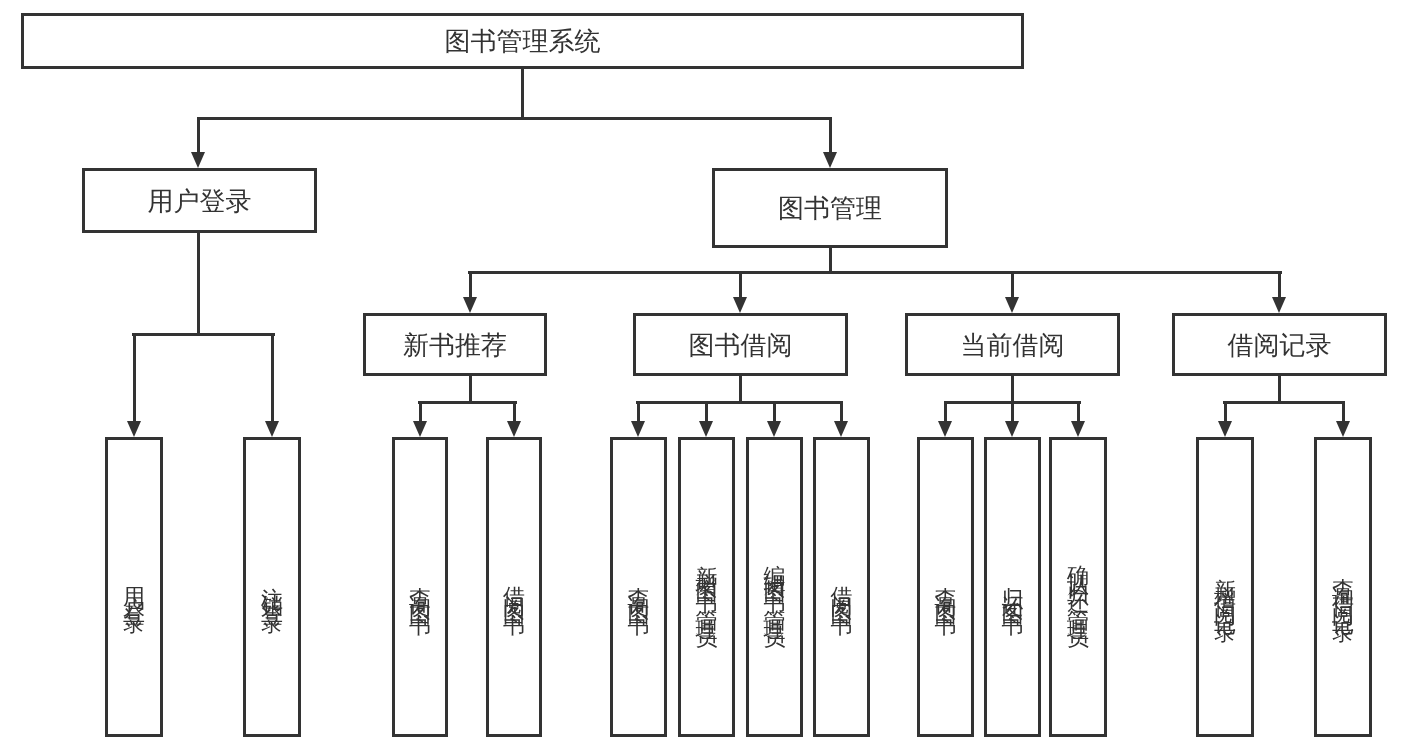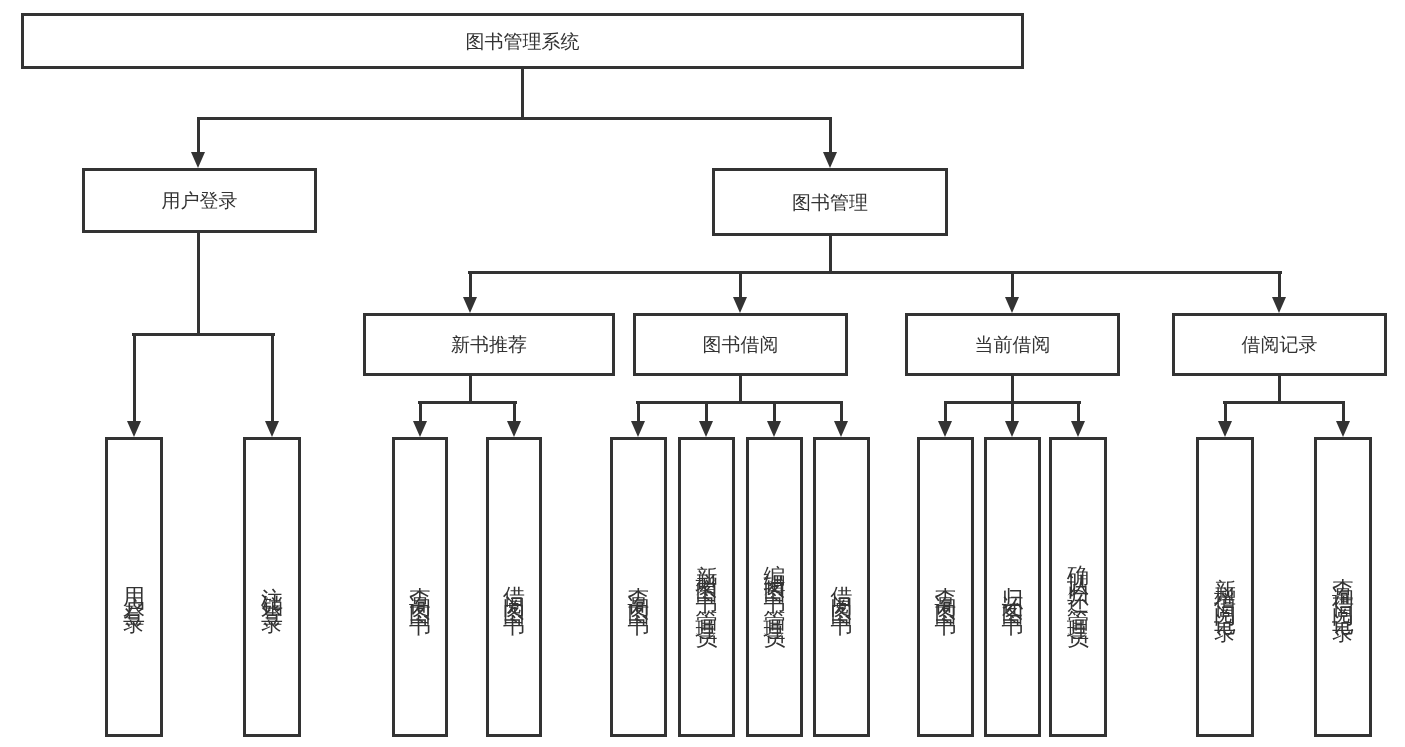--- a/index.html
+++ b/index.html
@@ -3,21 +3,21 @@
 <meta charset="utf-8">
 <style>
   html,body{margin:0;padding:0;background:#fff;}
   #stage{
     position:relative;width:1405px;height:747px;background:#ffffff;
     font-family:"Liberation Sans","DejaVu Sans",sans-serif;overflow:hidden;
   }
   .box{
     position:absolute;box-sizing:border-box;border:3px solid #333333;background:#ffffff;
     display:flex;align-items:center;justify-content:center;
-    color:#333333;font-size:19px;line-height:1;z-index:2;
+    color:#333333;font-size:26px;line-height:1;z-index:2;
   }
   .vbox{
     writing-mode:vertical-rl;text-orientation:mixed;
     font-size:22px;letter-spacing:9px;line-height:1;
   }
   .line{position:absolute;background:#333333;z-index:1;}
   .arrow{
     position:absolute;width:0;height:0;z-index:3;
     border-left:7px solid transparent;border-right:7px solid transparent;
     border-top:16px solid #333333;
@@ -69,23 +69,23 @@
 
   <div class="line" style="left:1278px;top:376px;width:3px;height:28px;"></div>
   <div class="line" style="left:1223px;top:401px;width:122px;height:3px;"></div>
   <div class="line" style="left:1224px;top:404px;width:3px;height:19px;"></div>
   <div class="line" style="left:1342px;top:404px;width:3px;height:19px;"></div>
 
   <div class="box" style="left:21px;top:13px;width:1003px;height:56px;">图书管理系统</div>
 
   <div class="box" style="left:82px;top:168px;width:235px;height:65px;">用户登录</div>
 
-  <div class="box" style="left:712px;top:168px;width:236px;height:68px;">图书管理</div>
+  <div class="box" style="left:712px;top:168px;width:236px;height:80px;">图书管理</div>
 
-  <div class="box" style="left:363px;top:313px;width:252px;height:63px;">新书推荐</div>
+  <div class="box" style="left:363px;top:313px;width:184px;height:63px;">新书推荐</div>
 
   <div class="box" style="left:633px;top:313px;width:215px;height:63px;">图书借阅</div>
 
   <div class="box" style="left:905px;top:313px;width:215px;height:63px;">当前借阅</div>
 
   <div class="box" style="left:1172px;top:313px;width:215px;height:63px;">借阅记录</div>
 
   <div class="box vbox" style="left:105px;top:437px;width:58px;height:300px;">用户登录</div>
 
   <div class="box vbox" style="left:243px;top:437px;width:58px;height:300px;">注销登录</div>

